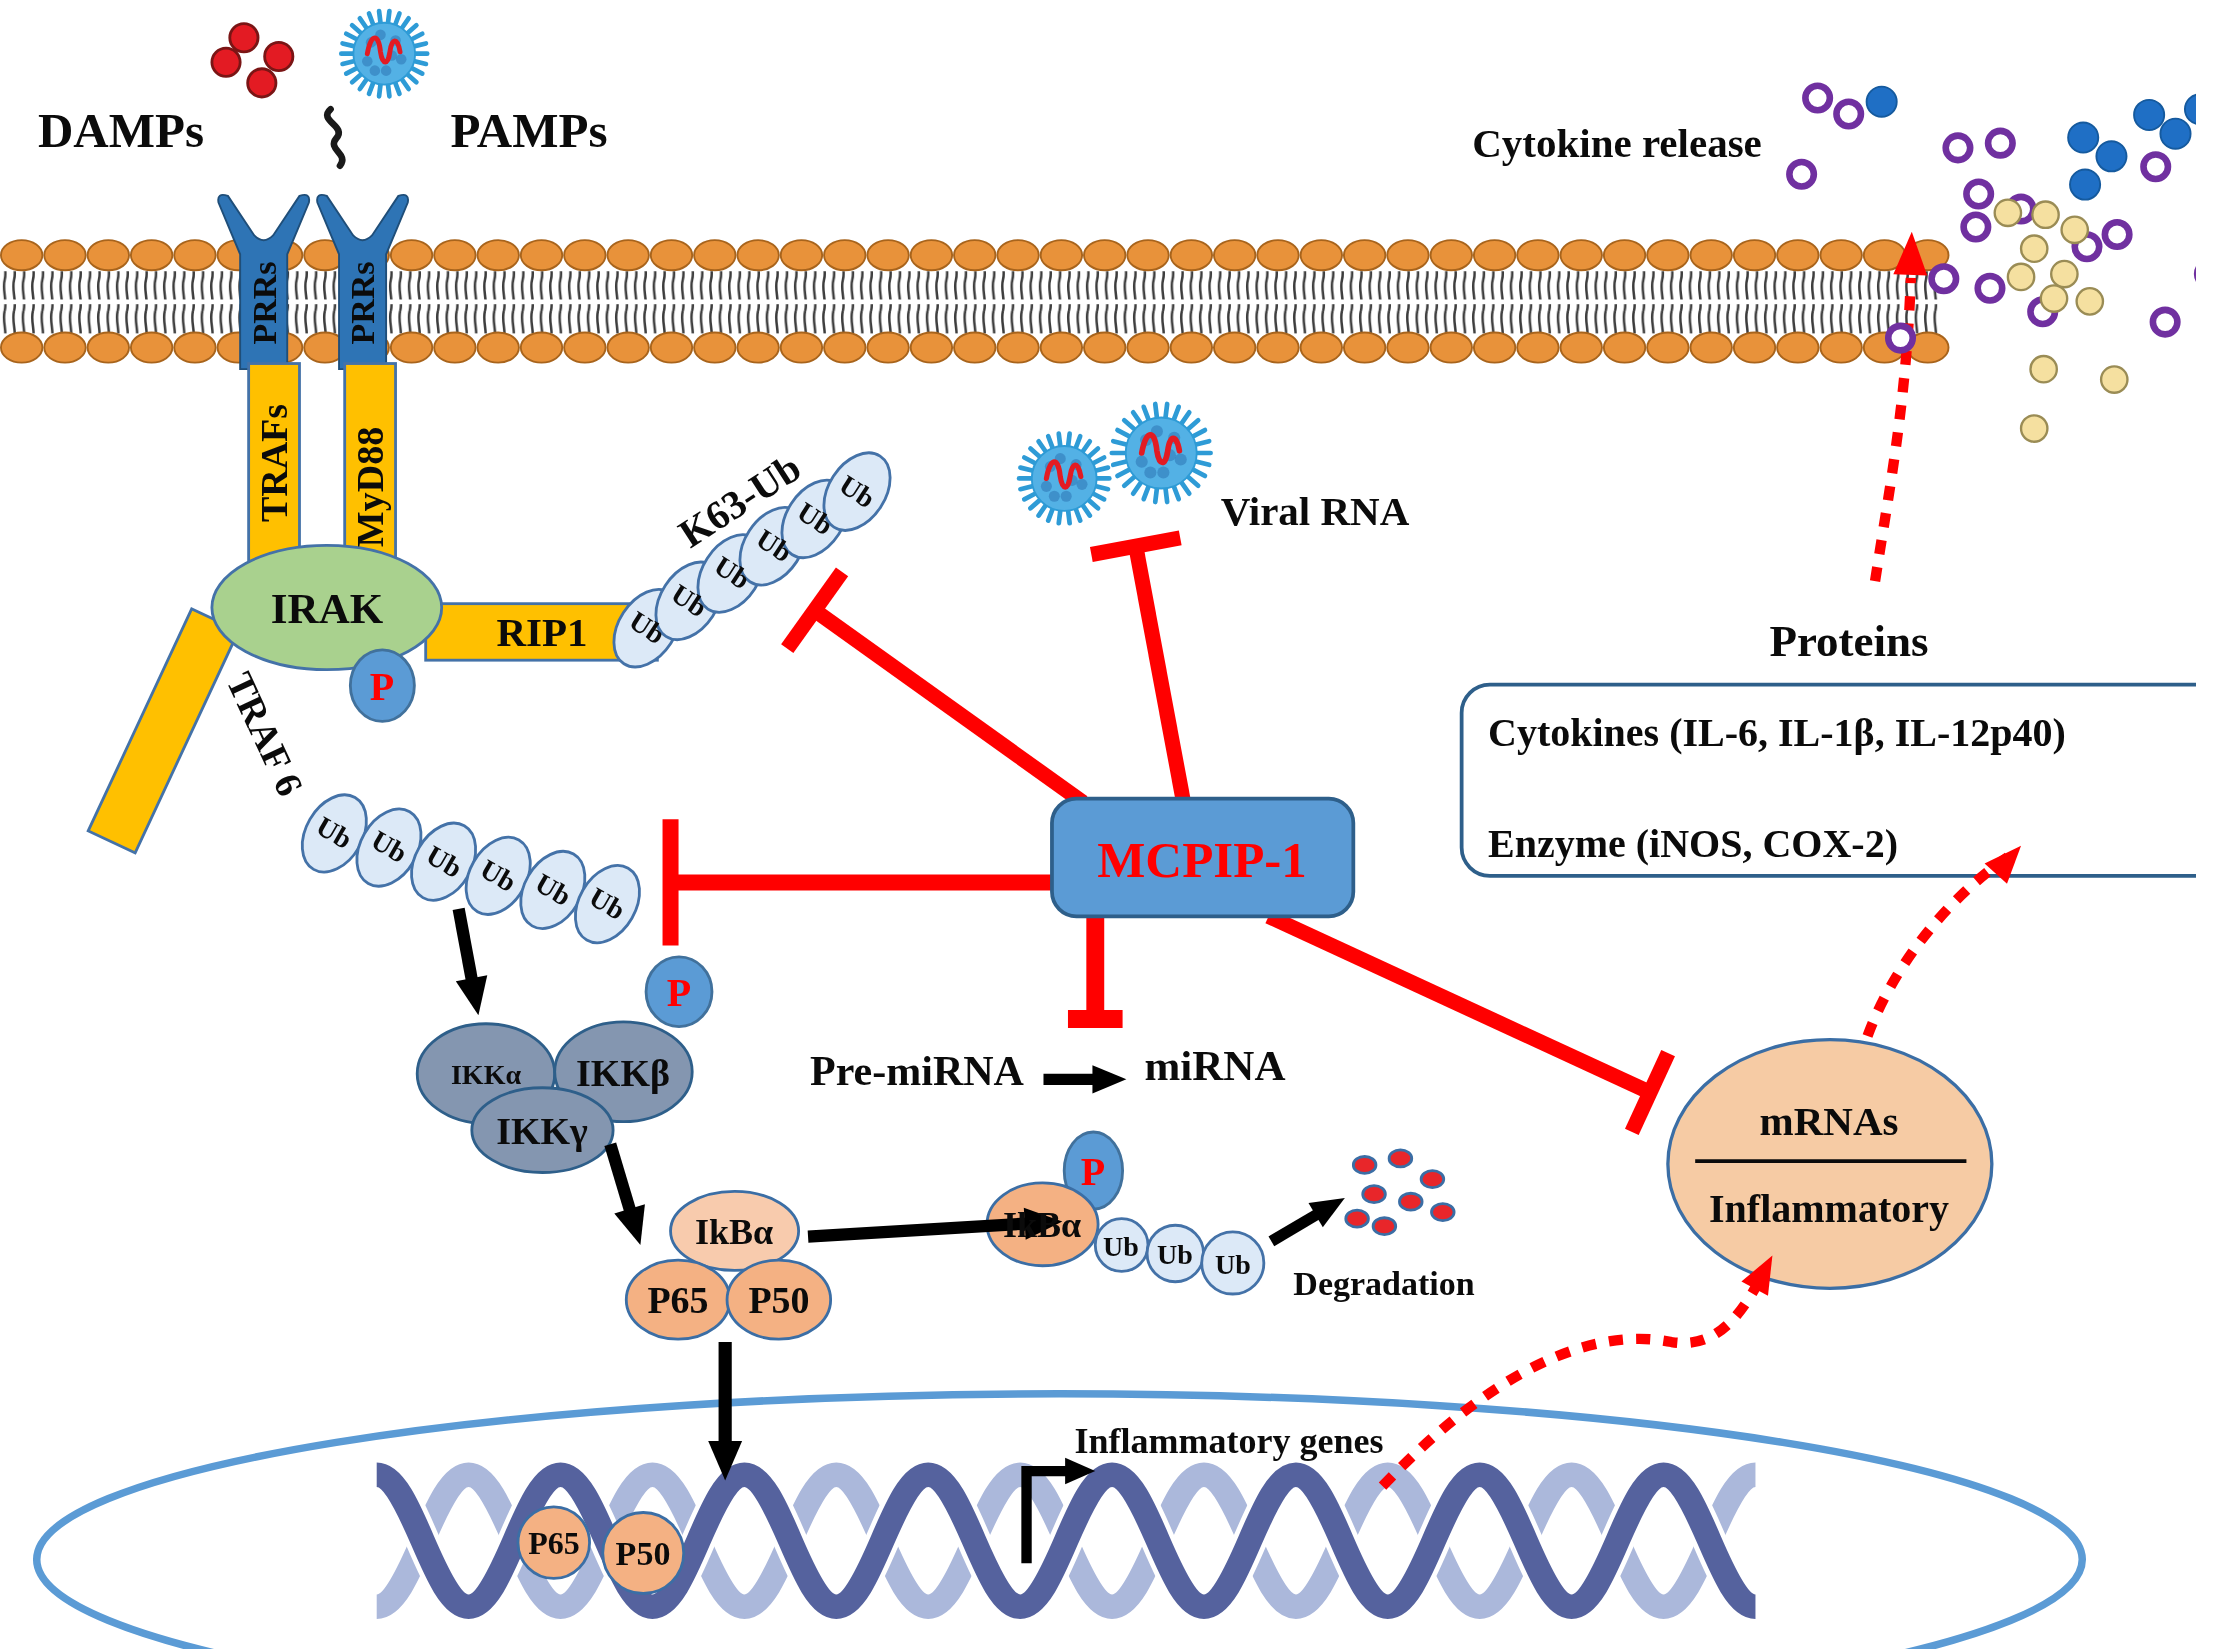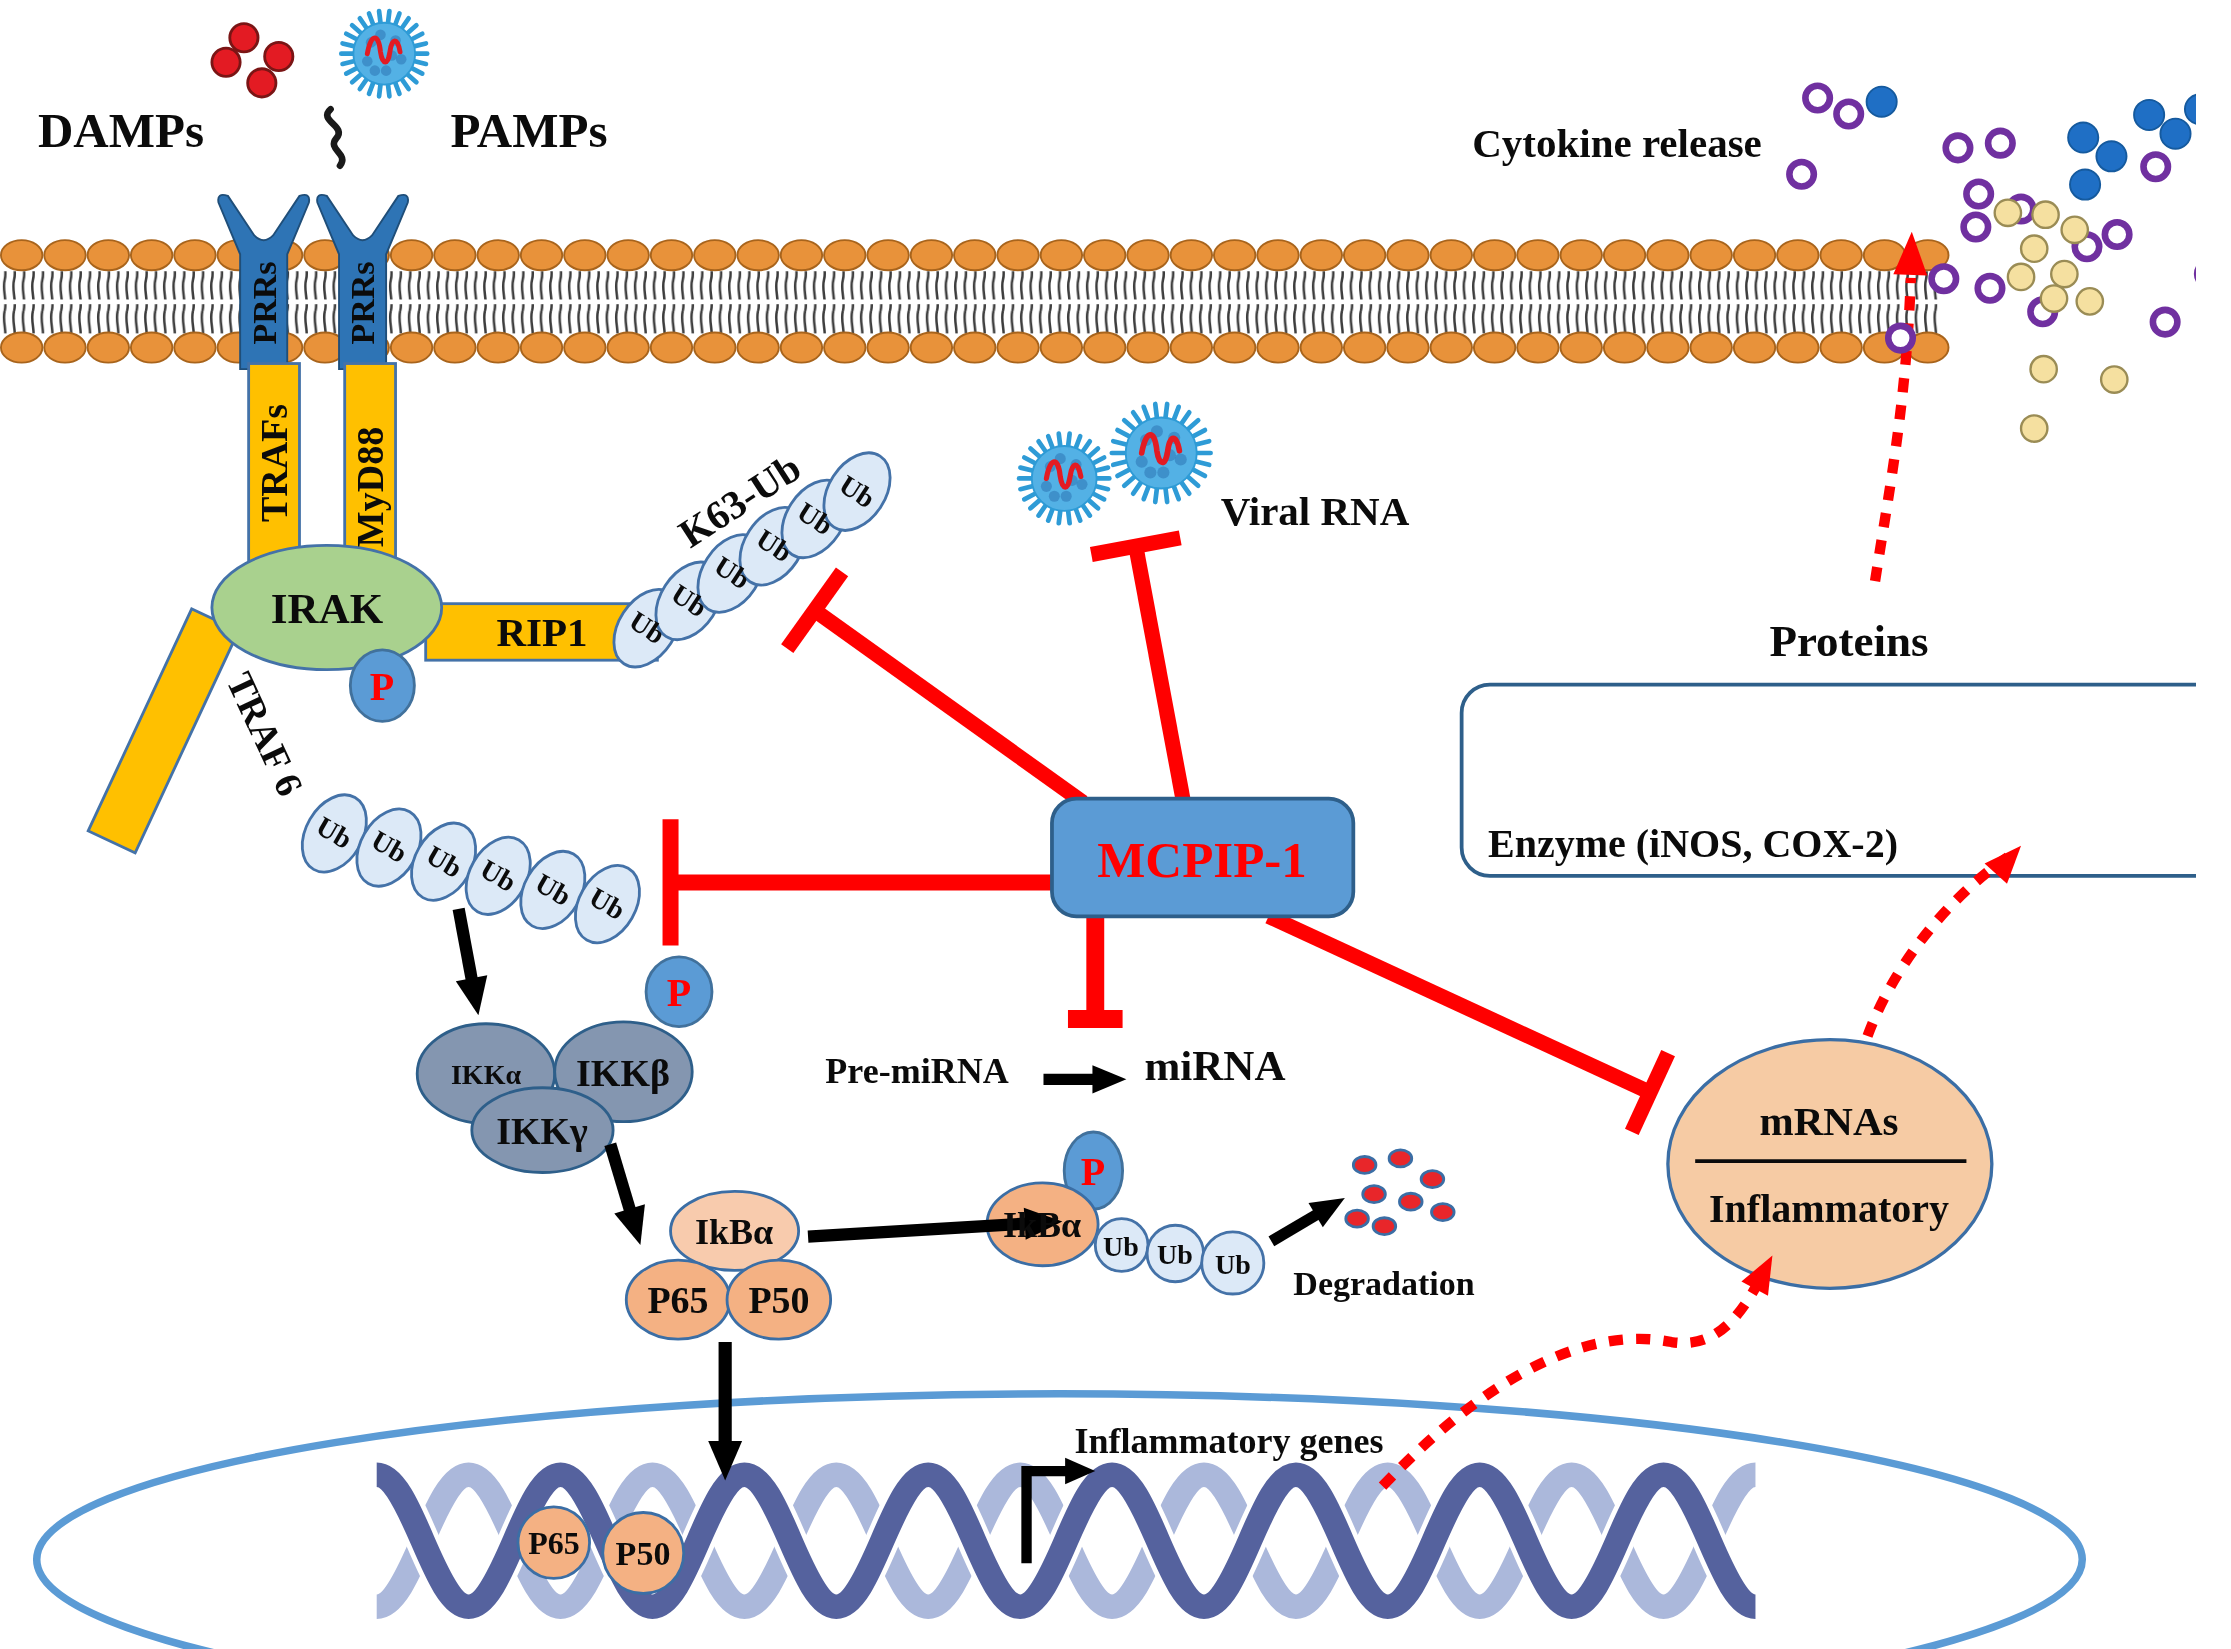--- a/index.html
+++ b/index.html
@@ -429,22 +429,23 @@
   <div class="lbl" style="left:607px;top:904px;font-size:28px;transform:translate(-50%,-50%) rotate(30deg);">Ub</div>
 
   <div class="lbl" style="left:1121px;top:1247px;font-size:28px;">Ub</div>
   <div class="lbl" style="left:1175px;top:1255px;font-size:28px;">Ub</div>
   <div class="lbl" style="left:1233px;top:1265px;font-size:28px;">Ub</div>
 
   <div class="lbl" style="left:1315px;top:511px;font-size:41px;">Viral RNA</div>
   <div class="lbl red" style="left:1202px;top:860px;font-size:51px;">MCPIP-1</div>
   <div class="lbl" style="left:1617px;top:143px;font-size:41px;">Cytokine release</div>
   <div class="lbl" style="left:1849px;top:641px;font-size:45px;">Proteins</div>
+  <div class="lbl left" style="left:1488px;top:733px;font-size:40px;">Cytokines (IL-6, IL-1β, IL-12p40)</div>
   <div class="lbl left" style="left:1488px;top:844px;font-size:40px;">Enzyme (iNOS, COX-2)</div>
-  <div class="lbl" style="left:917px;top:1071px;font-size:36px;text-align:center;">Pre-miRNA</div>
+  <div class="lbl" style="left:917px;top:1071px;font-size:42px;text-align:center;">Pre-miRNA</div>
   <div class="lbl" style="left:1215px;top:1065px;font-size:43px;">miRNA</div>
   <div class="lbl" style="left:486px;top:1075px;font-size:28px;">IKKα</div>
   <div class="lbl" style="left:623px;top:1073px;font-size:38px;">IKKβ</div>
   <div class="lbl" style="left:542px;top:1131px;font-size:38px;">IKKγ</div>
   <div class="lbl red" style="left:679px;top:993px;font-size:40px;">P</div>
   <div class="lbl" style="left:734px;top:1232px;font-size:36px;">IkBα</div>
   <div class="lbl" style="left:678px;top:1300px;font-size:38px;">P65</div>
   <div class="lbl" style="left:779px;top:1300px;font-size:38px;">P50</div>
   <div class="lbl" style="left:1042px;top:1225px;font-size:36px;">IkBα</div>
   <div class="lbl red" style="left:1093px;top:1172px;font-size:40px;">P</div>

